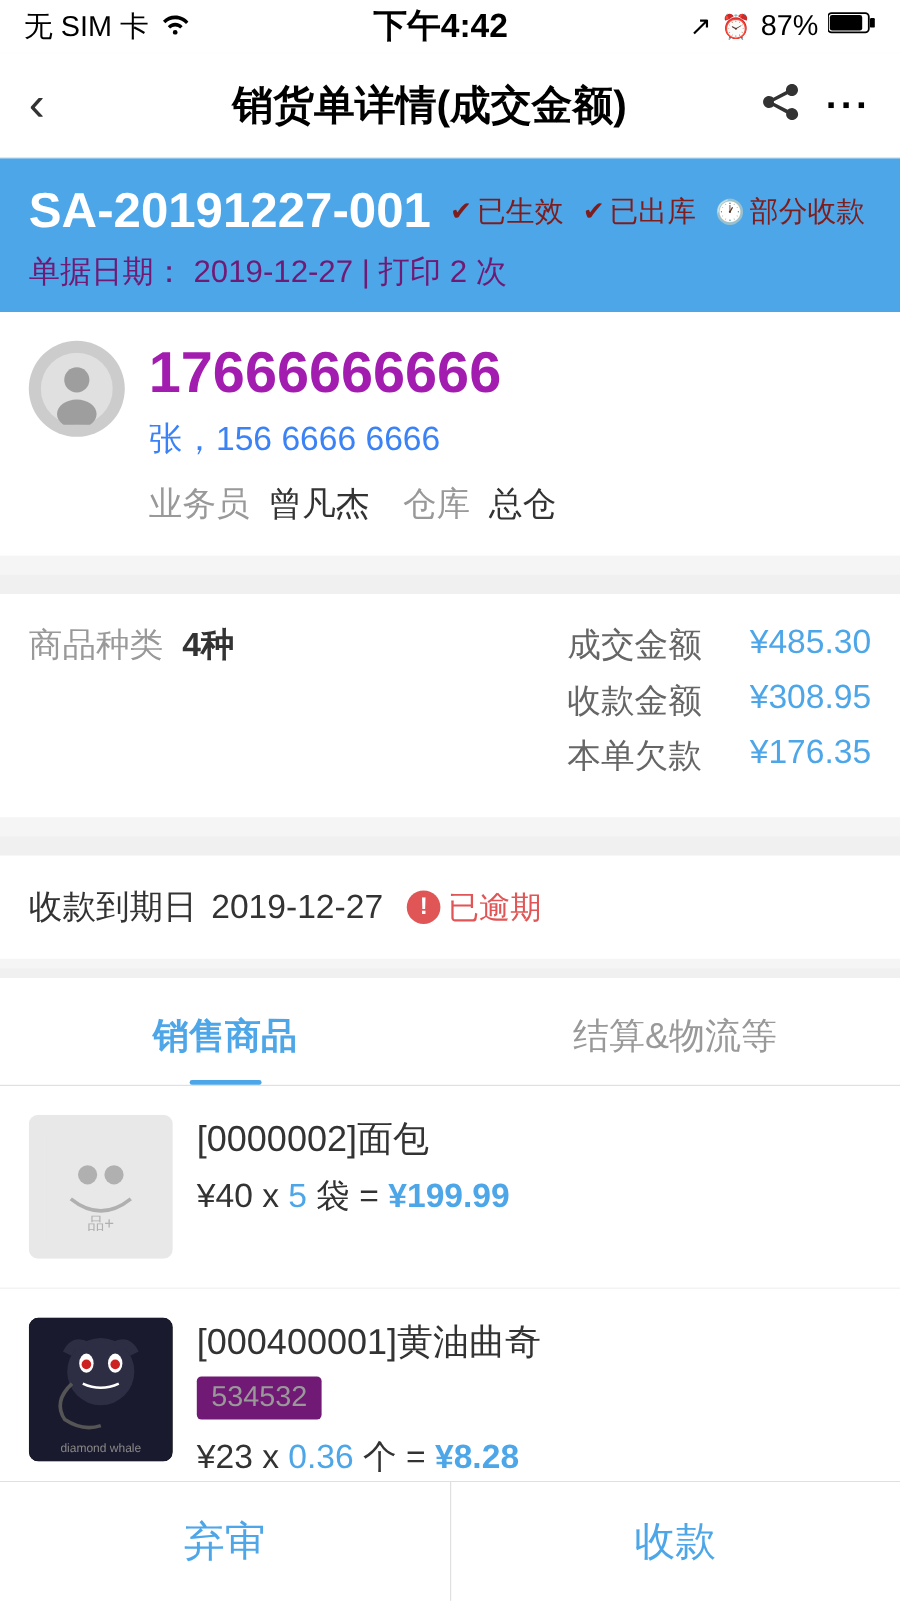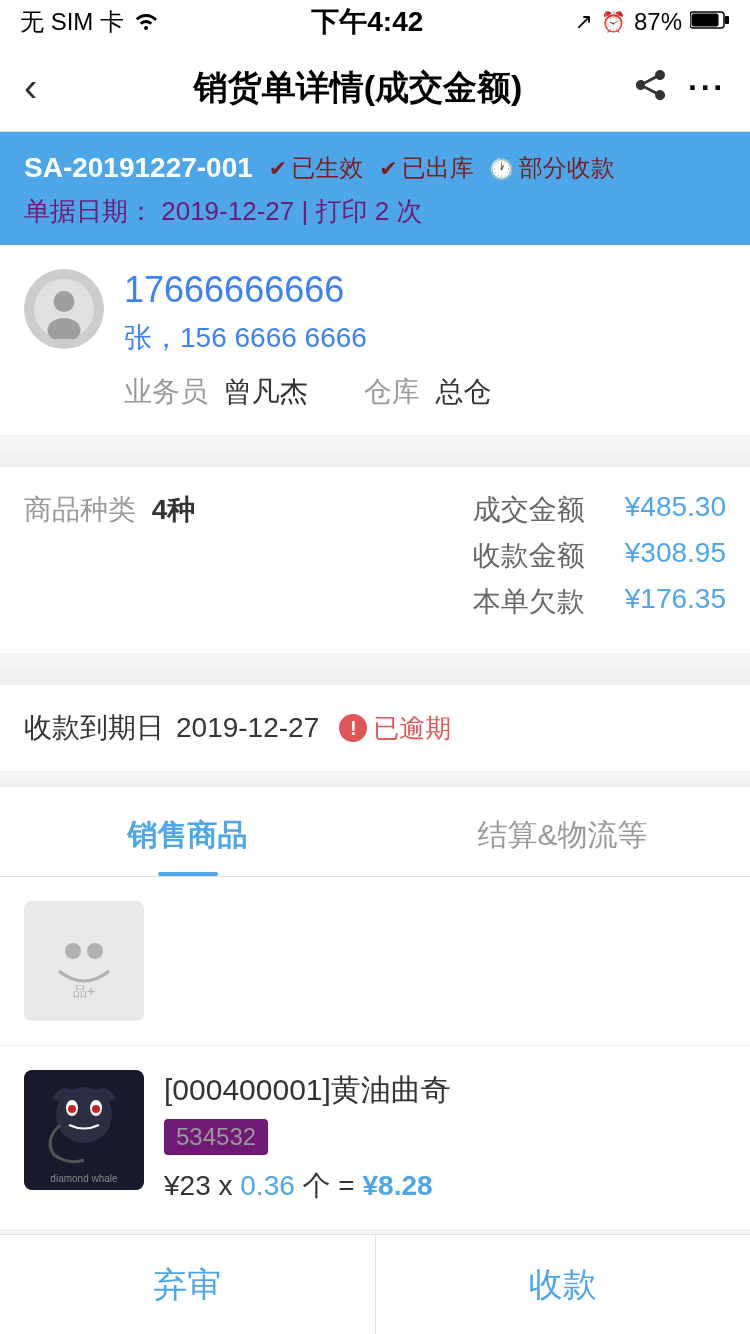--- a/index.html
+++ b/index.html
@@ -61,21 +61,21 @@
       background: #4da6e8;
       padding: 20px 24px 16px;
     }
     .header-order-row {
       display: flex;
       align-items: center;
       gap: 16px;
       margin-bottom: 10px;
     }
     .order-id {
-      font-size: 28px;
+      font-size: 41px;
       font-weight: 700;
       color: #fff;
     }
     .badge {
       display: flex;
       align-items: center;
       gap: 4px;
       font-size: 24px;
       color: #7f1d1d;
     }
@@ -103,33 +103,33 @@
       display: flex;
       align-items: center;
       justify-content: center;
       font-size: 40px;
       flex-shrink: 0;
       overflow: hidden;
     }
     .avatar svg { width: 60px; height: 60px; }
     .customer-info { flex: 1; }
     .customer-phone {
-      font-size: 36px;
-      font-weight: 400;
-      color: #3b82f6;
+      font-size: 48px;
+      font-weight: 700;
+      color: #a21caf;
       margin-bottom: 8px;
     }
     .customer-name {
       font-size: 28px;
       color: #3b82f6;
       margin-bottom: 16px;
     }
     .customer-meta {
       display: flex;
-      gap: 56px;
+      gap: 28px;
       font-size: 28px;
       color: #333;
     }
     .meta-label { color: #999; margin-right: 8px; }
 
     
     .divider {
       height: 16px;
       background: #f0f0f0;
     }
@@ -454,20 +454,31 @@
     <div class="product-item">
       <div class="product-thumb">
         <div class="owl-placeholder">
           <svg width="90" height="90" viewBox="0 0 90 90" fill="none">
             <rect width="90" height="90" fill="#e8e8e8"></rect>
             <circle cx="34" cy="35" r="8" fill="#b0b0b0"></circle>
             <circle cx="56" cy="35" r="8" fill="#b0b0b0"></circle>
             <path d="M20 55 Q45 75 70 55" stroke="#b0b0b0" stroke-width="3" fill="none"></path>
             <text x="45" y="80" text-anchor="middle" font-size="14" fill="#b0b0b0">品+</text>
           </svg>
+        </div>
+      </div>
+      <div class="product-info">
+        <div class="product-name">[0000002]面包</div>
+        <div class="product-price">
+          <span>¥40</span>
+          <span> x </span>
+          <span class="price-qty">5</span>
+          <span>袋</span>
+          <span> = </span>
+          <span class="price-total">¥199.99</span>
         </div>
       </div>
     </div>
 
     <div class="product-item">
       <div class="product-thumb">
         <div style="width:100%;height:100%;background:#2a2a2a;border-radius:8px;display:flex;align-items:center;justify-content:center;overflow:hidden;">
           <svg width="120" height="120" viewBox="0 0 120 120">
             <rect width="120" height="120" fill="#1a1a2e"></rect>
             <circle cx="60" cy="45" r="28" fill="#2d2d44"></circle>

